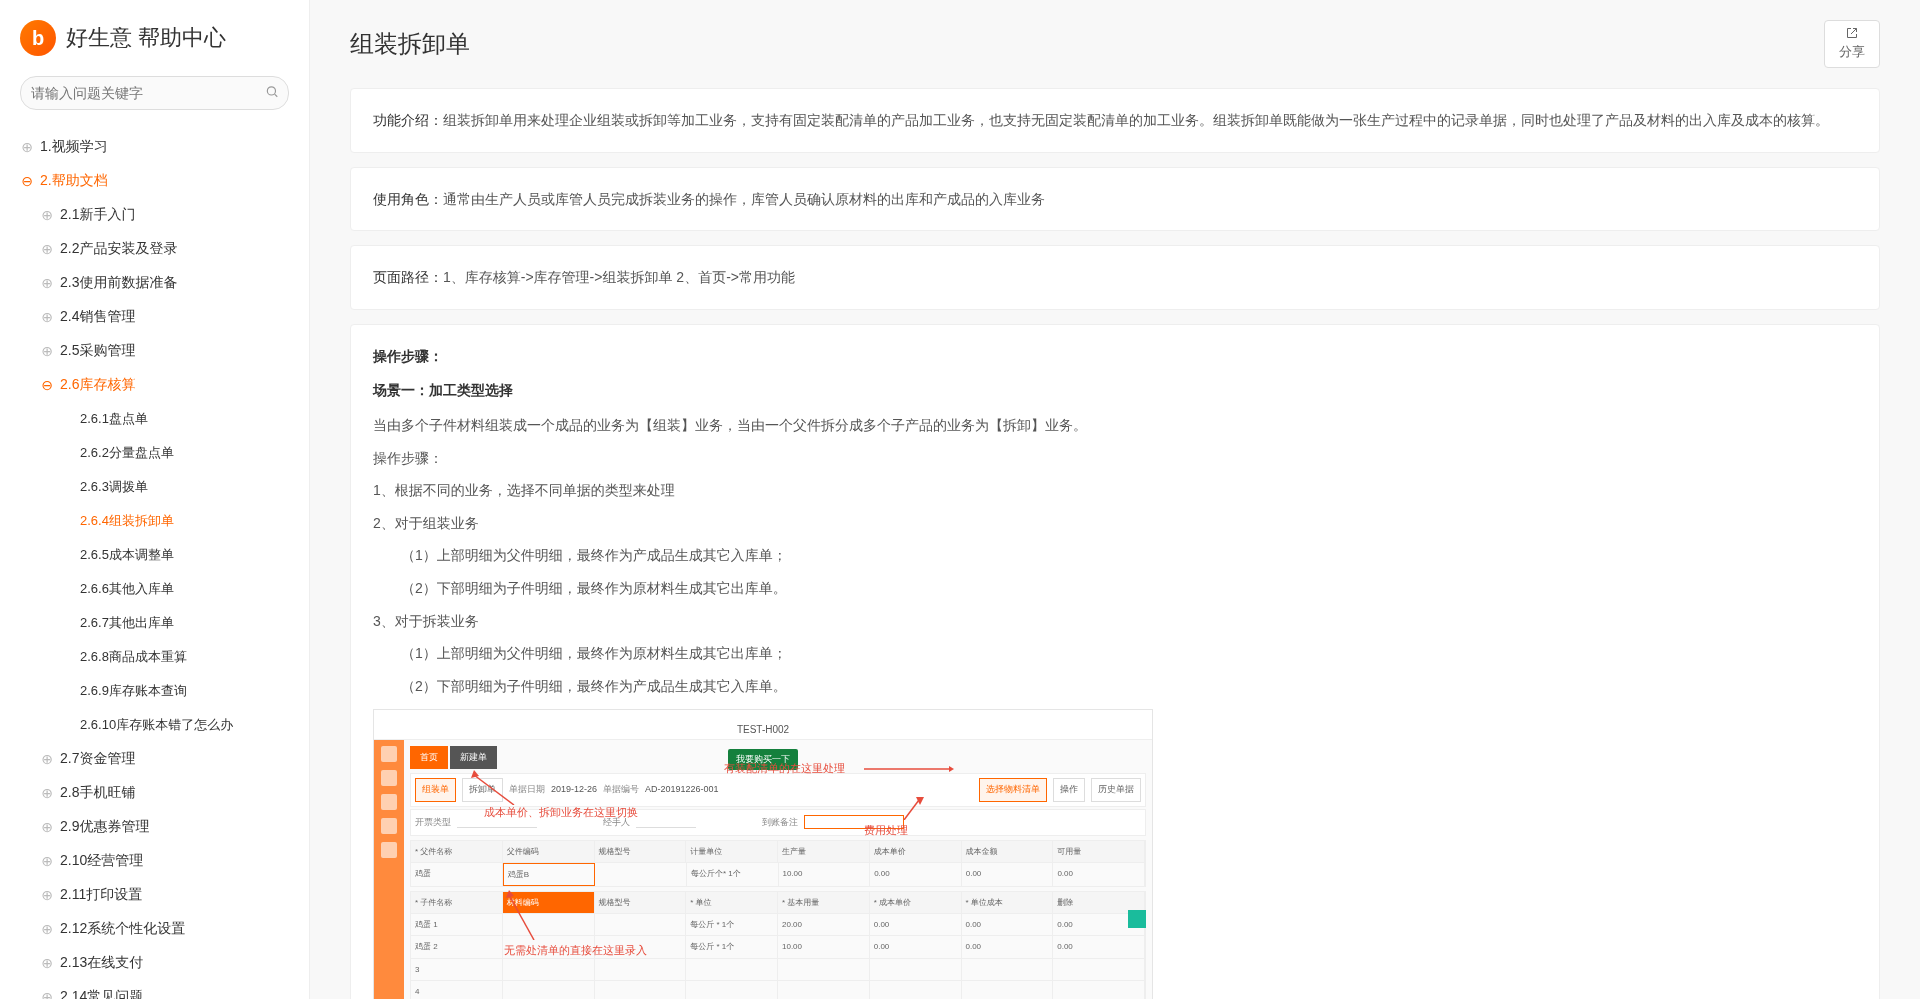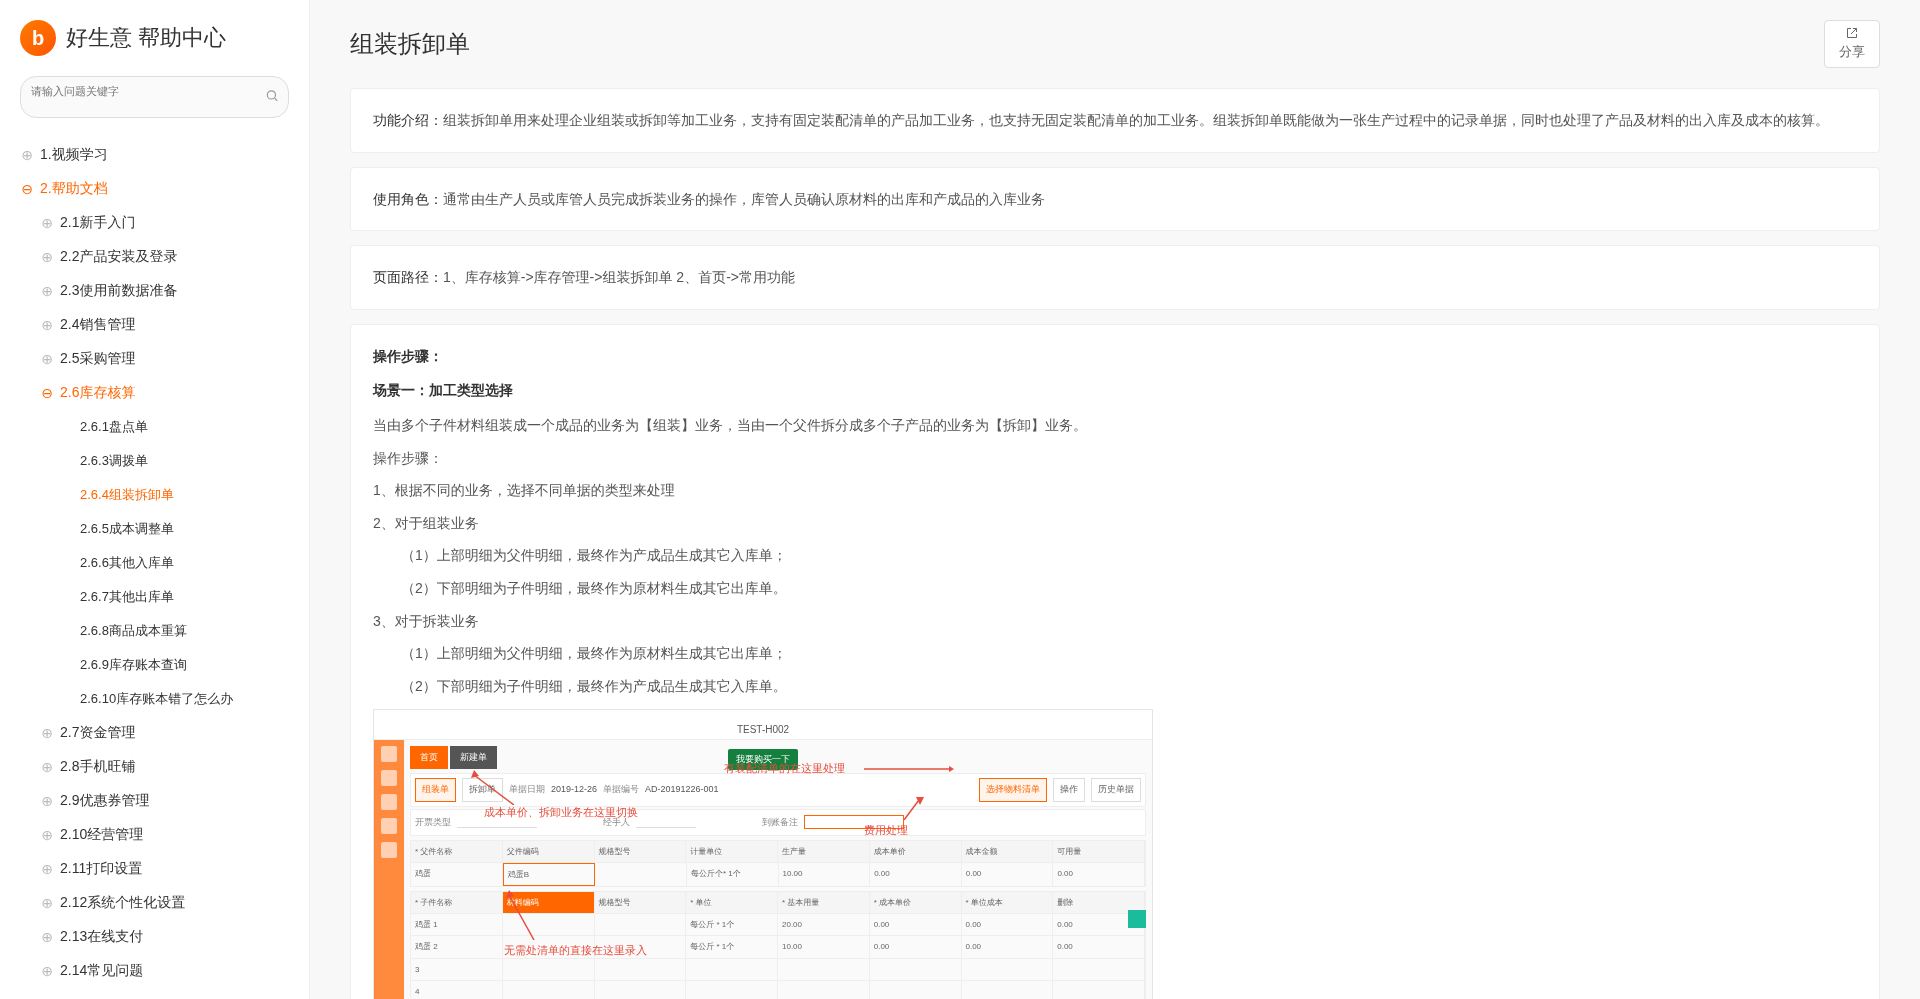--- a/index.html
+++ b/index.html
@@ -3,21 +3,21 @@
 <meta charset="utf-8">
 <style>
 * { margin: 0; padding: 0; box-sizing: border-box; }
 body { font-family: "Microsoft YaHei", "PingFang SC", sans-serif; background: #fff; color: #333; font-size: 14px; }
 .container { display: flex; width: 1920px; height: 999px; overflow: hidden; }
 .sidebar { width: 310px; padding: 20px; border-right: 1px solid #eee; overflow-y: auto; flex-shrink: 0; }
 .logo-area { display: flex; align-items: center; gap: 10px; margin-bottom: 20px; }
 .logo-icon { width: 36px; height: 36px; background: linear-gradient(135deg, #ff7a00, #ff5500); border-radius: 50%; display: flex; align-items: center; justify-content: center; color: #fff; font-weight: bold; font-size: 20px; }
 .logo-text { font-size: 22px; color: #333; font-weight: 500; }
 .search-box { position: relative; margin-bottom: 20px; }
-.search-box input { width: 100%; padding: 8px 30px 20px 10px; border: 1px solid #ddd; border-radius: 16px; font-size: 11px; background: #fafafa; }
+.search-box input { width: 100%; padding: 8px 30px 8px 10px; border: 1px solid #ddd; border-radius: 16px; font-size: 14px; background: #fafafa; }
 .search-box .search-icon { position: absolute; right: 10px; top: 50%; transform: translateY(-50%); color: #999; }
 .nav-list { list-style: none; }
 .nav-item { padding: 8px 0; cursor: pointer; display: flex; align-items: center; gap: 6px; color: #333; font-size: 14px; }
 .nav-item.l1 { font-weight: 500; }
 .nav-item.l2 { padding-left: 20px; }
 .nav-item.l3 { padding-left: 60px; font-size: 13px; }
 .nav-item.active { color: #ff6600; }
 .nav-item.expanded { color: #ff6600; }
 .expand-icon { width: 14px; height: 14px; display: inline-flex; align-items: center; justify-content: center; color: #bbb; font-size: 14px; }
 .expand-icon.expanded { color: #ff6600; }
@@ -100,20 +100,23 @@
           <span>2.5采购管理</span>
         </li>
       <li class="nav-item l2 expanded">
           <span class="expand-icon expanded">⊖</span>
           <span>2.6库存核算</span>
         </li>
       <li class="nav-item l3">
           <span>2.6.1盘点单</span>
         </li>
       <li class="nav-item l3">
+          <span>2.6.2分量盘点单</span>
+        </li>
+      <li class="nav-item l3">
           <span>2.6.3调拨单</span>
         </li>
       <li class="nav-item l3 active">
           <span>2.6.4组装拆卸单</span>
         </li>
       <li class="nav-item l3">
           <span>2.6.5成本调整单</span>
         </li>
       <li class="nav-item l3">
           <span>2.6.6其他入库单</span>

